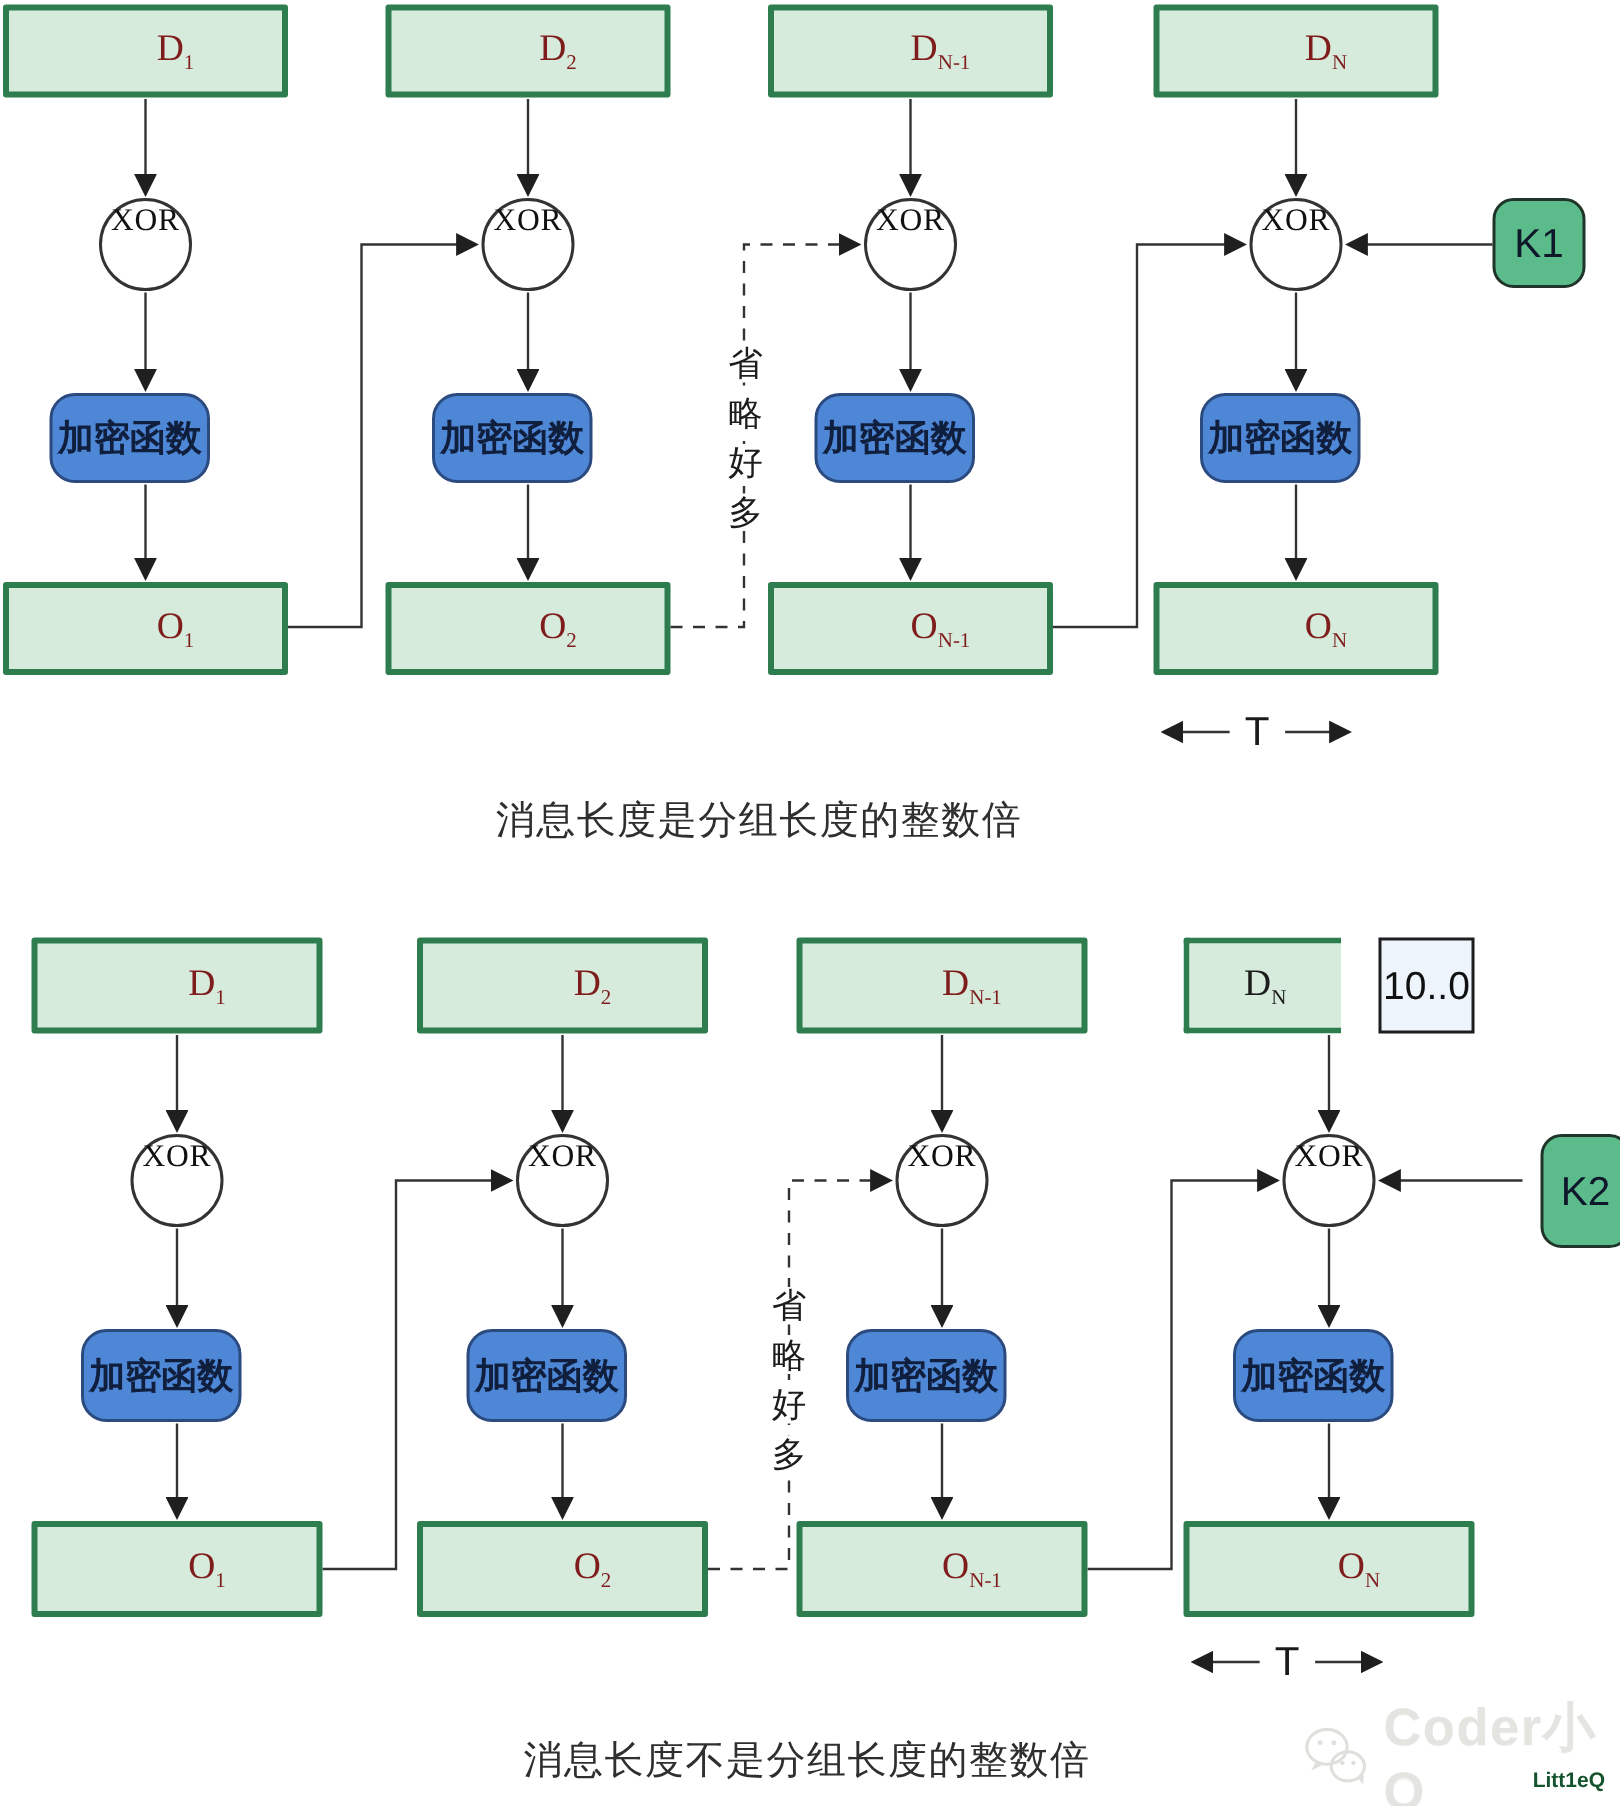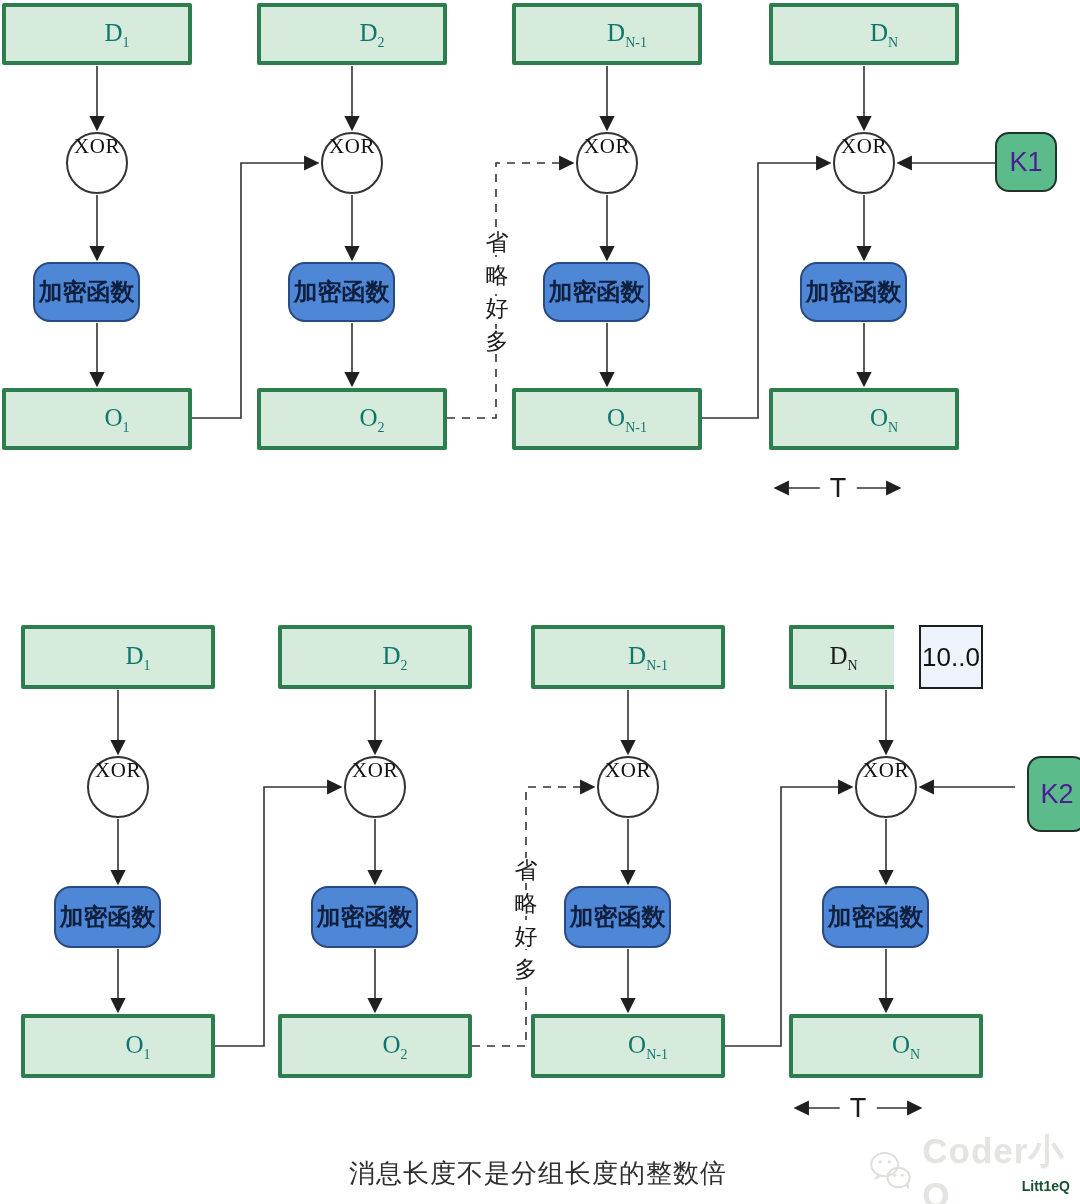--- a/index.html
+++ b/index.html
@@ -5,38 +5,38 @@
   * { box-sizing: border-box; margin: 0; padding: 0; }
   html,body { background:#ffffff; }
   body { font-family: "Liberation Sans", sans-serif; }
   .canvas { position:relative; width:1080px; height:1204px; background:#ffffff; overflow:hidden; }
   .wires { position:absolute; left:0; top:0; width:1080px; height:1204px; }
   .wires line, .wires polyline { stroke:#333333; stroke-width:1.6; fill:none; }
   .wires .dashed { stroke-dasharray:8 7; }
   .block {
     position:absolute; background:#d6ebdc; border:4px solid #2e7d4f; border-radius:2px;
     display:flex; align-items:center; justify-content:center;
-    font-family:"Liberation Serif", serif; font-size:25px; color:#0f766e;padding-left:40px;
+    font-family:"Liberation Serif", serif; font-size:25px; color:#7f1d1d;padding-left:40px;
   }
   .block sub, .lbl sub { font-size:14px; line-height:1; }
   .xor {
     position:absolute; width:62px; height:62px; border-radius:50%;
     background:#ffffff; border:2px solid #333333;
     display:flex; align-items:flex-start; justify-content:center;
     font-family:"Liberation Serif", serif; font-size:21px; color:#111111; letter-spacing:0.5px;
   }
   .enc {
     position:absolute; width:107px; background:#4f87d7; border:2px solid #2b4a80; border-radius:17px;
     display:flex; align-items:center; justify-content:center;
     font-family:"Liberation Serif", serif; font-size:24px; font-weight:600; color:#0f1f3d;
   }
   .key {
     position:absolute; background:#5cbb8a; border:2px solid #203529; border-radius:14px;
     display:flex; align-items:center; justify-content:center;
-    font-size:27px; font-weight:500; color:#4c1d95;
+    font-size:27px; font-weight:500; color:#0f172a;
   }
   .dn-split { position:absolute; display:flex; }
   .dn-green {
     flex:1; background:#d6ebdc; border:4px solid #2e7d4f; border-right:none; border-radius:2px 0 0 2px;
     display:flex; align-items:center; justify-content:center;
     font-family:"Liberation Serif", serif; font-size:25px; color:#1c1c1c;
   }
   .pad {
     width:64px; background:#edf4fb; border:2px solid #1e1e1e;
     display:flex; align-items:center; justify-content:center;
@@ -178,20 +178,21 @@
 
   <div class="ellipsis" style="left:497px; top:230px;">
     <span>省</span>
     <span>略</span>
     <span>好</span>
     <span>多</span>
   </div>
 
   <div class="t-label" style="left:838px; top:488px;">T</div>
 
+  <div class="caption" style="left:506px; top:529px;">消息长度是分组长度的整数倍</div>
 
   <div class="block" style="left:21px; top:625px; width:194px; height:64px;">
     <span class="lbl"><span>D</span><sub>1</sub></span>
   </div>
   <div class="block" style="left:278px; top:625px; width:194px; height:64px;">
     <span class="lbl"><span>D</span><sub>2</sub></span>
   </div>
   <div class="block" style="left:531px; top:625px; width:194px; height:64px;">
     <span class="lbl"><span>D</span><sub>N-1</sub></span>
   </div>

